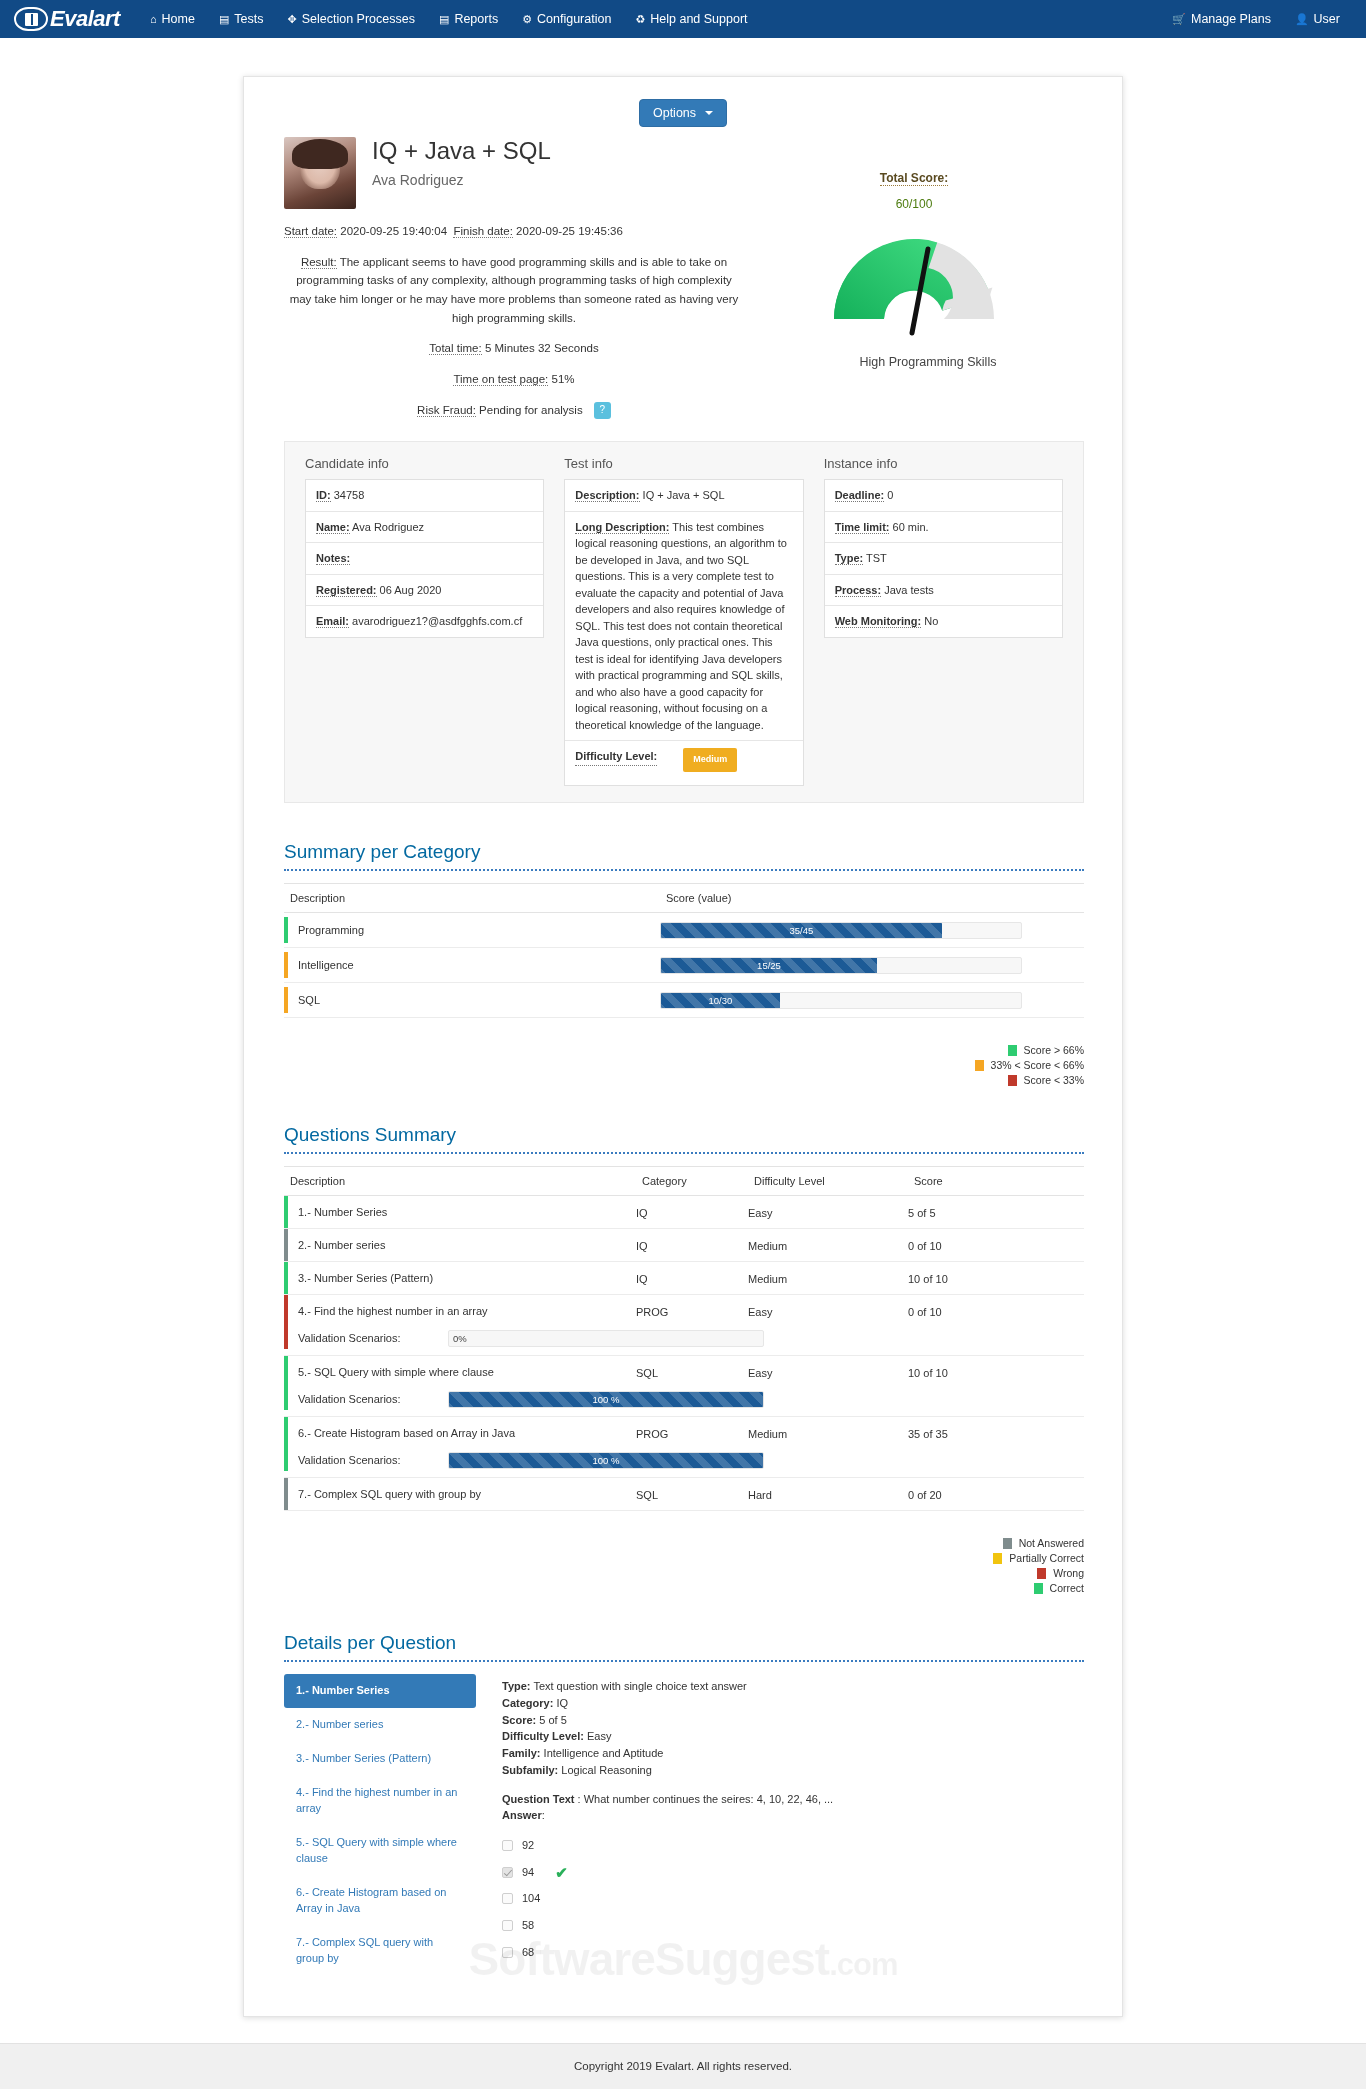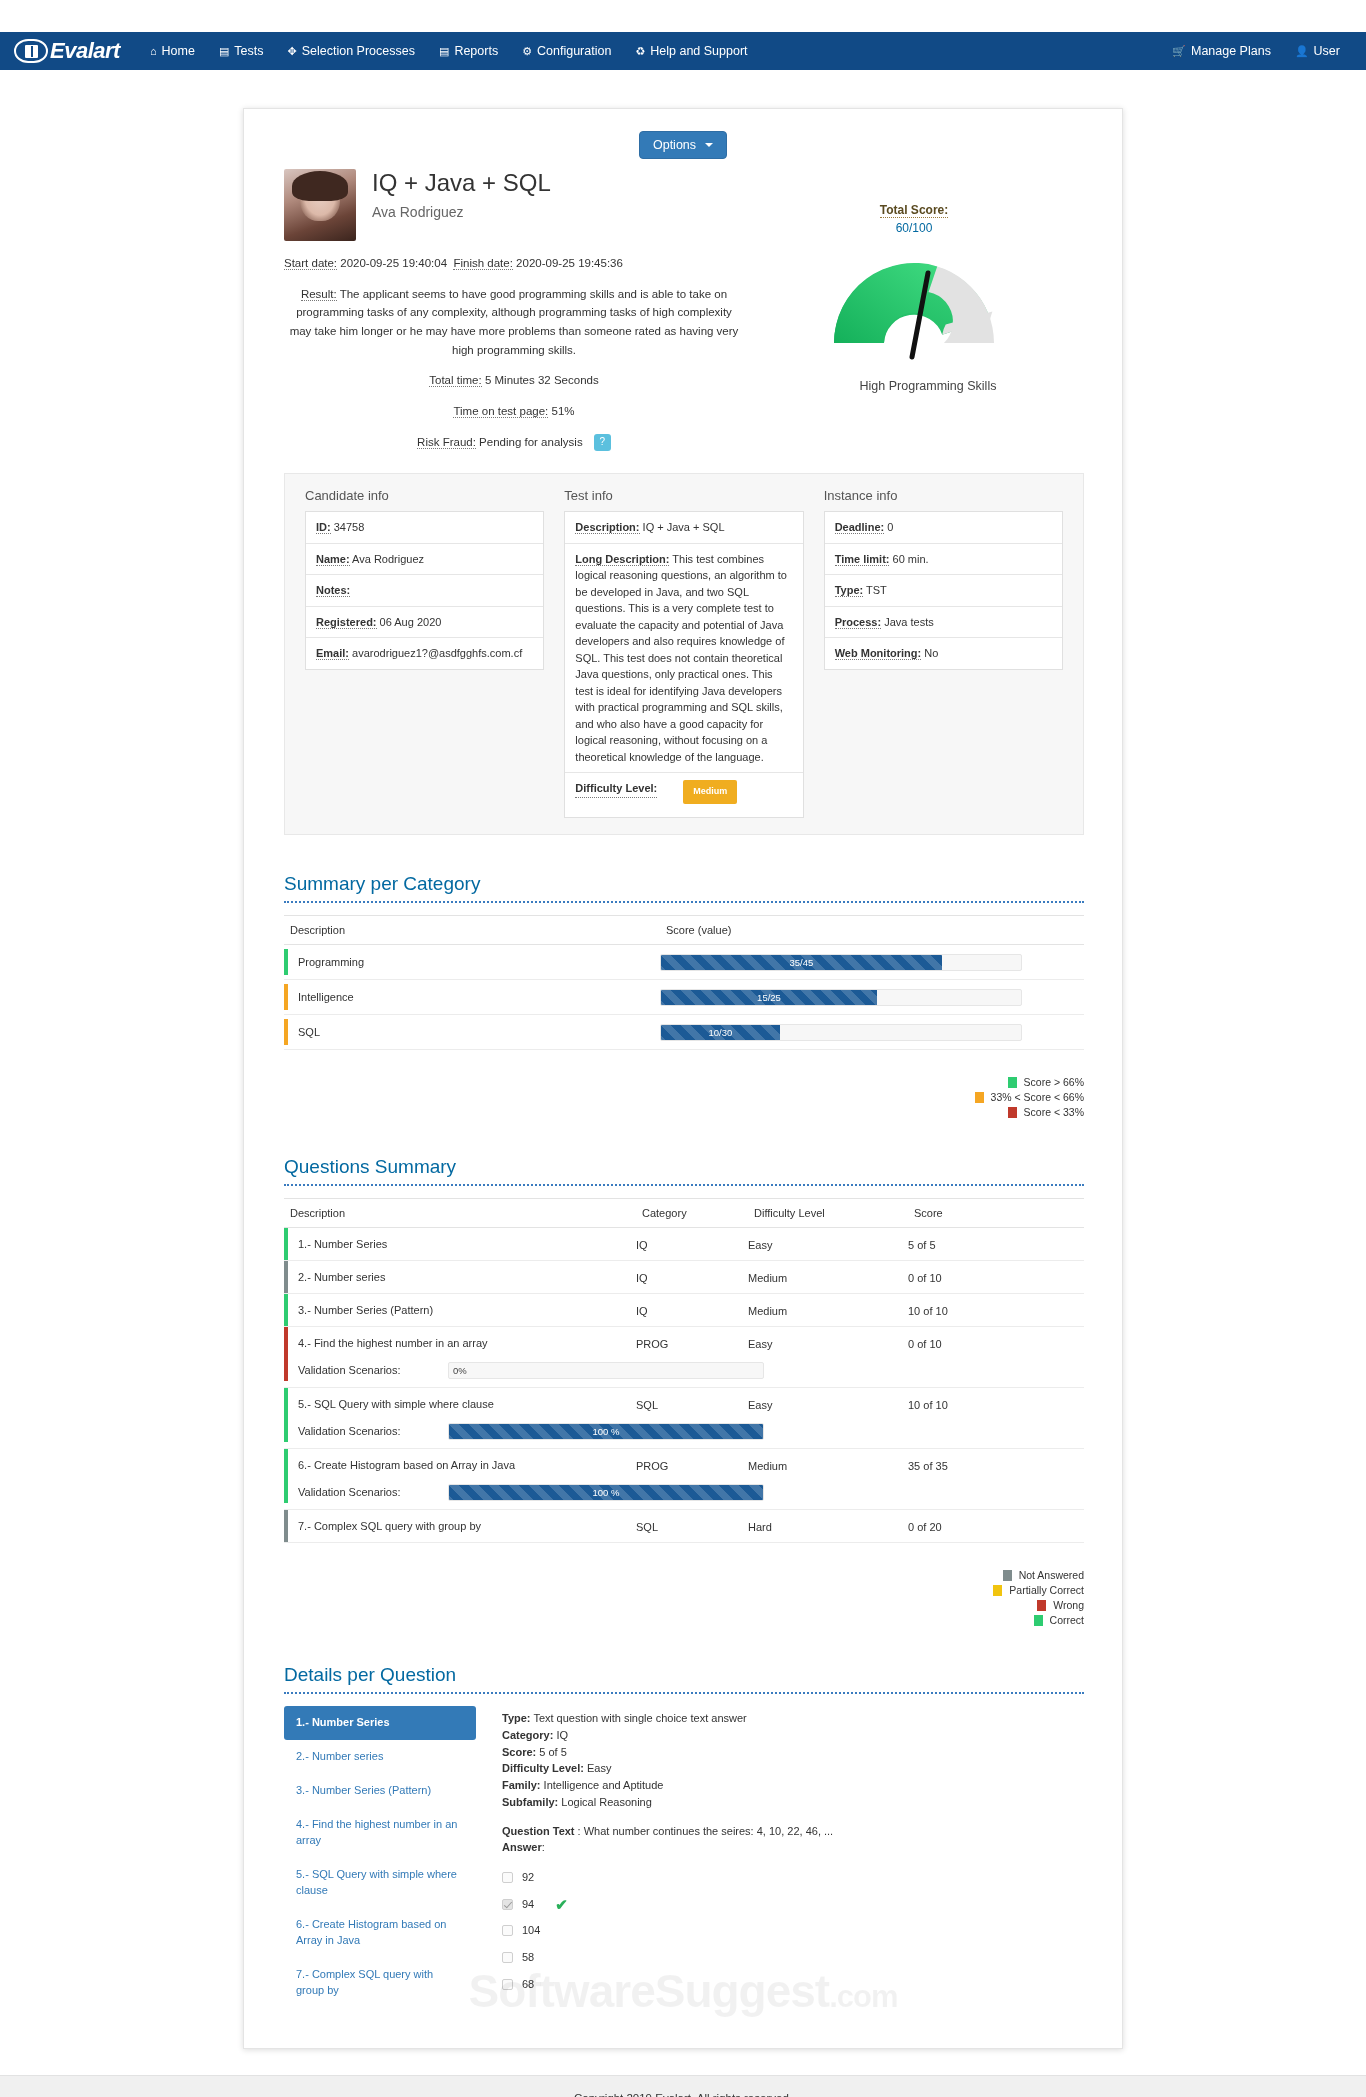--- a/index.html
+++ b/index.html
@@ -13,21 +13,20 @@
 
   
   .navbar {
     height: 38px;
     background: #114a86;
     display: flex;
     align-items: center;
     padding: 0 14px;
     color: #ffffff;
     font-size: 12.5px;
-    margin-top: 32px;
   }
   .brand {
     display: flex;
     align-items: center;
     margin-right: 18px;
     height: 38px;
   }
   .brand-logo {
     width: 34px; height: 24px;
     border: 2px solid #ffffff;
@@ -134,21 +133,21 @@
     background: #5bc0de; color:#fff;
     border-radius: 3px;
     font-size: 10px;
     margin-left: 8px;
     vertical-align: middle;
     cursor: pointer;
   }
 
   
   .score-label { font-size: 12px; font-weight: bold; border-bottom: 1px dotted #9a7a3a; color:#5a4a20; }
-  .score-val { font-size: 12px; color: #0369a1; margin-top: 3px; }
+  .score-val { font-size: 12px; color: #4d7c0f; margin-top: 11px; }
   .gauge { margin-top: 8px; }
   .gauge-caption { font-size: 12.5px; color: #444; margin-top: 14px; padding-left: 28px; }
 
   
   .info-panel {
     margin: 22px 10px 0 12px;
     background: #f7f7f7;
     border: 1px solid #e8e8e8;
     display: flex;
     padding: 14px 10px 16px 10px;

